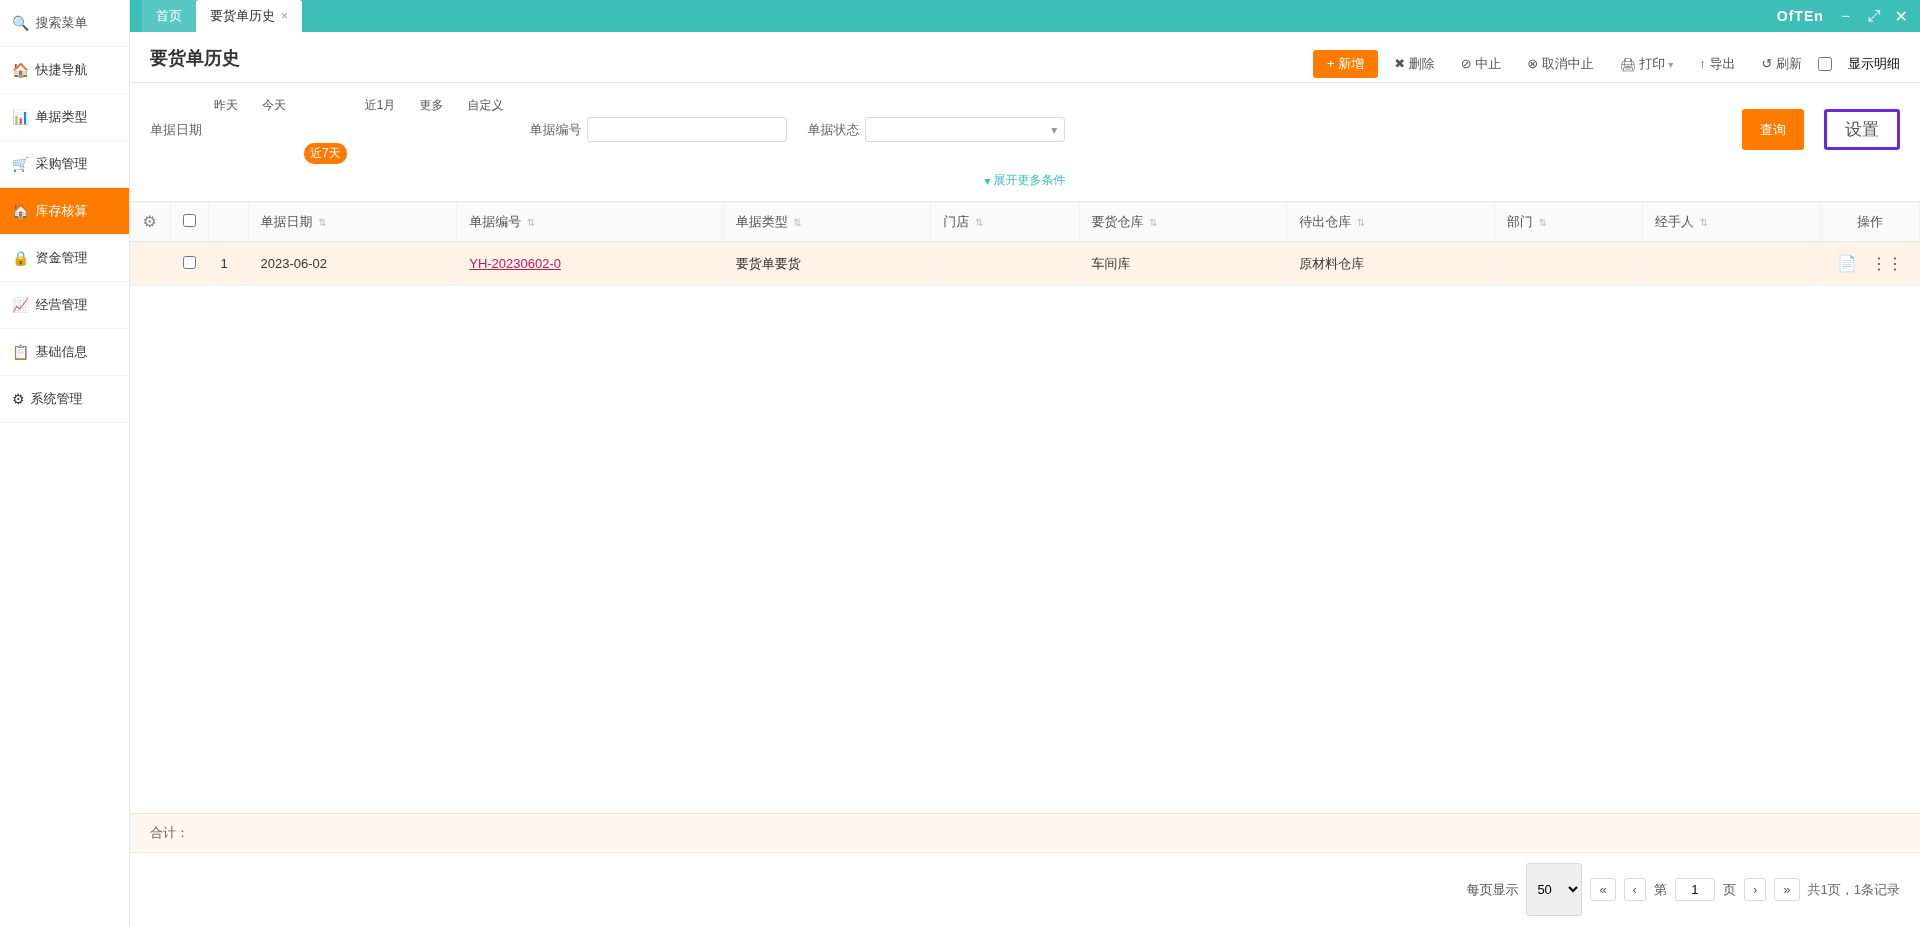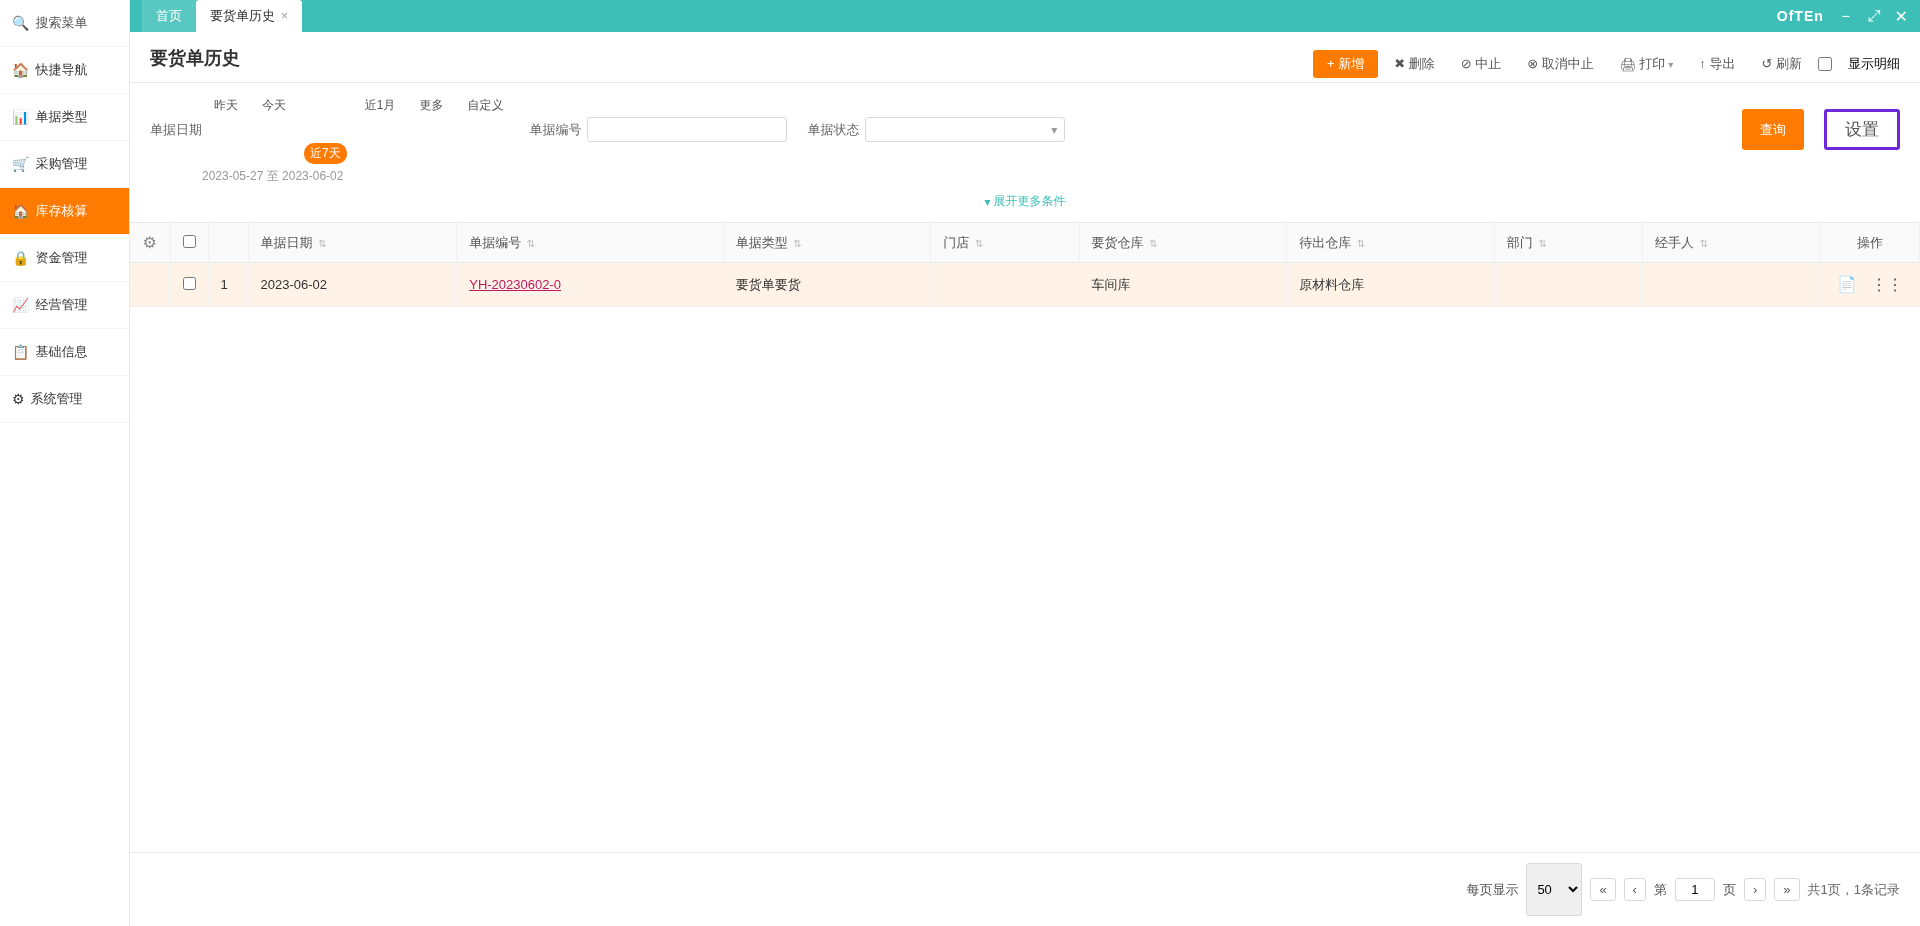--- a/index.html
+++ b/index.html
@@ -493,23 +493,20 @@
           </div>
           <span style="color:#bbb; font-size:11px;"></span>
         </div>
 
         <div class="filter-actions">
           <button class="btn-query">查询</button>
           <button class="btn-set">设置</button>
         </div>
       </div>
 
-      <div style="margin-top:4px; margin-left: 52px;">
-        <span class="date-range">2023-05-27 至 2023-06-02</span>
-      </div>
 
       <div class="expand-more">
         <span class="icon">▾</span>
         <span>展开更多条件</span>
       </div>
     </div>
 
     <div class="table-wrap">
       <table>
         <thead>
@@ -595,20 +592,23 @@
               <div class="row-actions">
                 <span class="row-action-btn" title="编辑">📄</span>
                 <span class="row-action-btn" title="更多">⋮⋮</span>
               </div>
             </td>
           </tr>
         </tbody>
       </table>
     </div>
 
+    <div class="footer-bar">
+      <span class="footer-sum-label">合计：</span>
+    </div>
 
     <div class="pagination-bar">
       <span>每页显示</span>
       <select class="page-size-select">
         <option value="10">10</option>
         <option value="20">20</option>
         <option value="50" selected="">50</option>
         <option value="100">100</option>
       </select>
       <button class="page-nav-btn">«</button>

